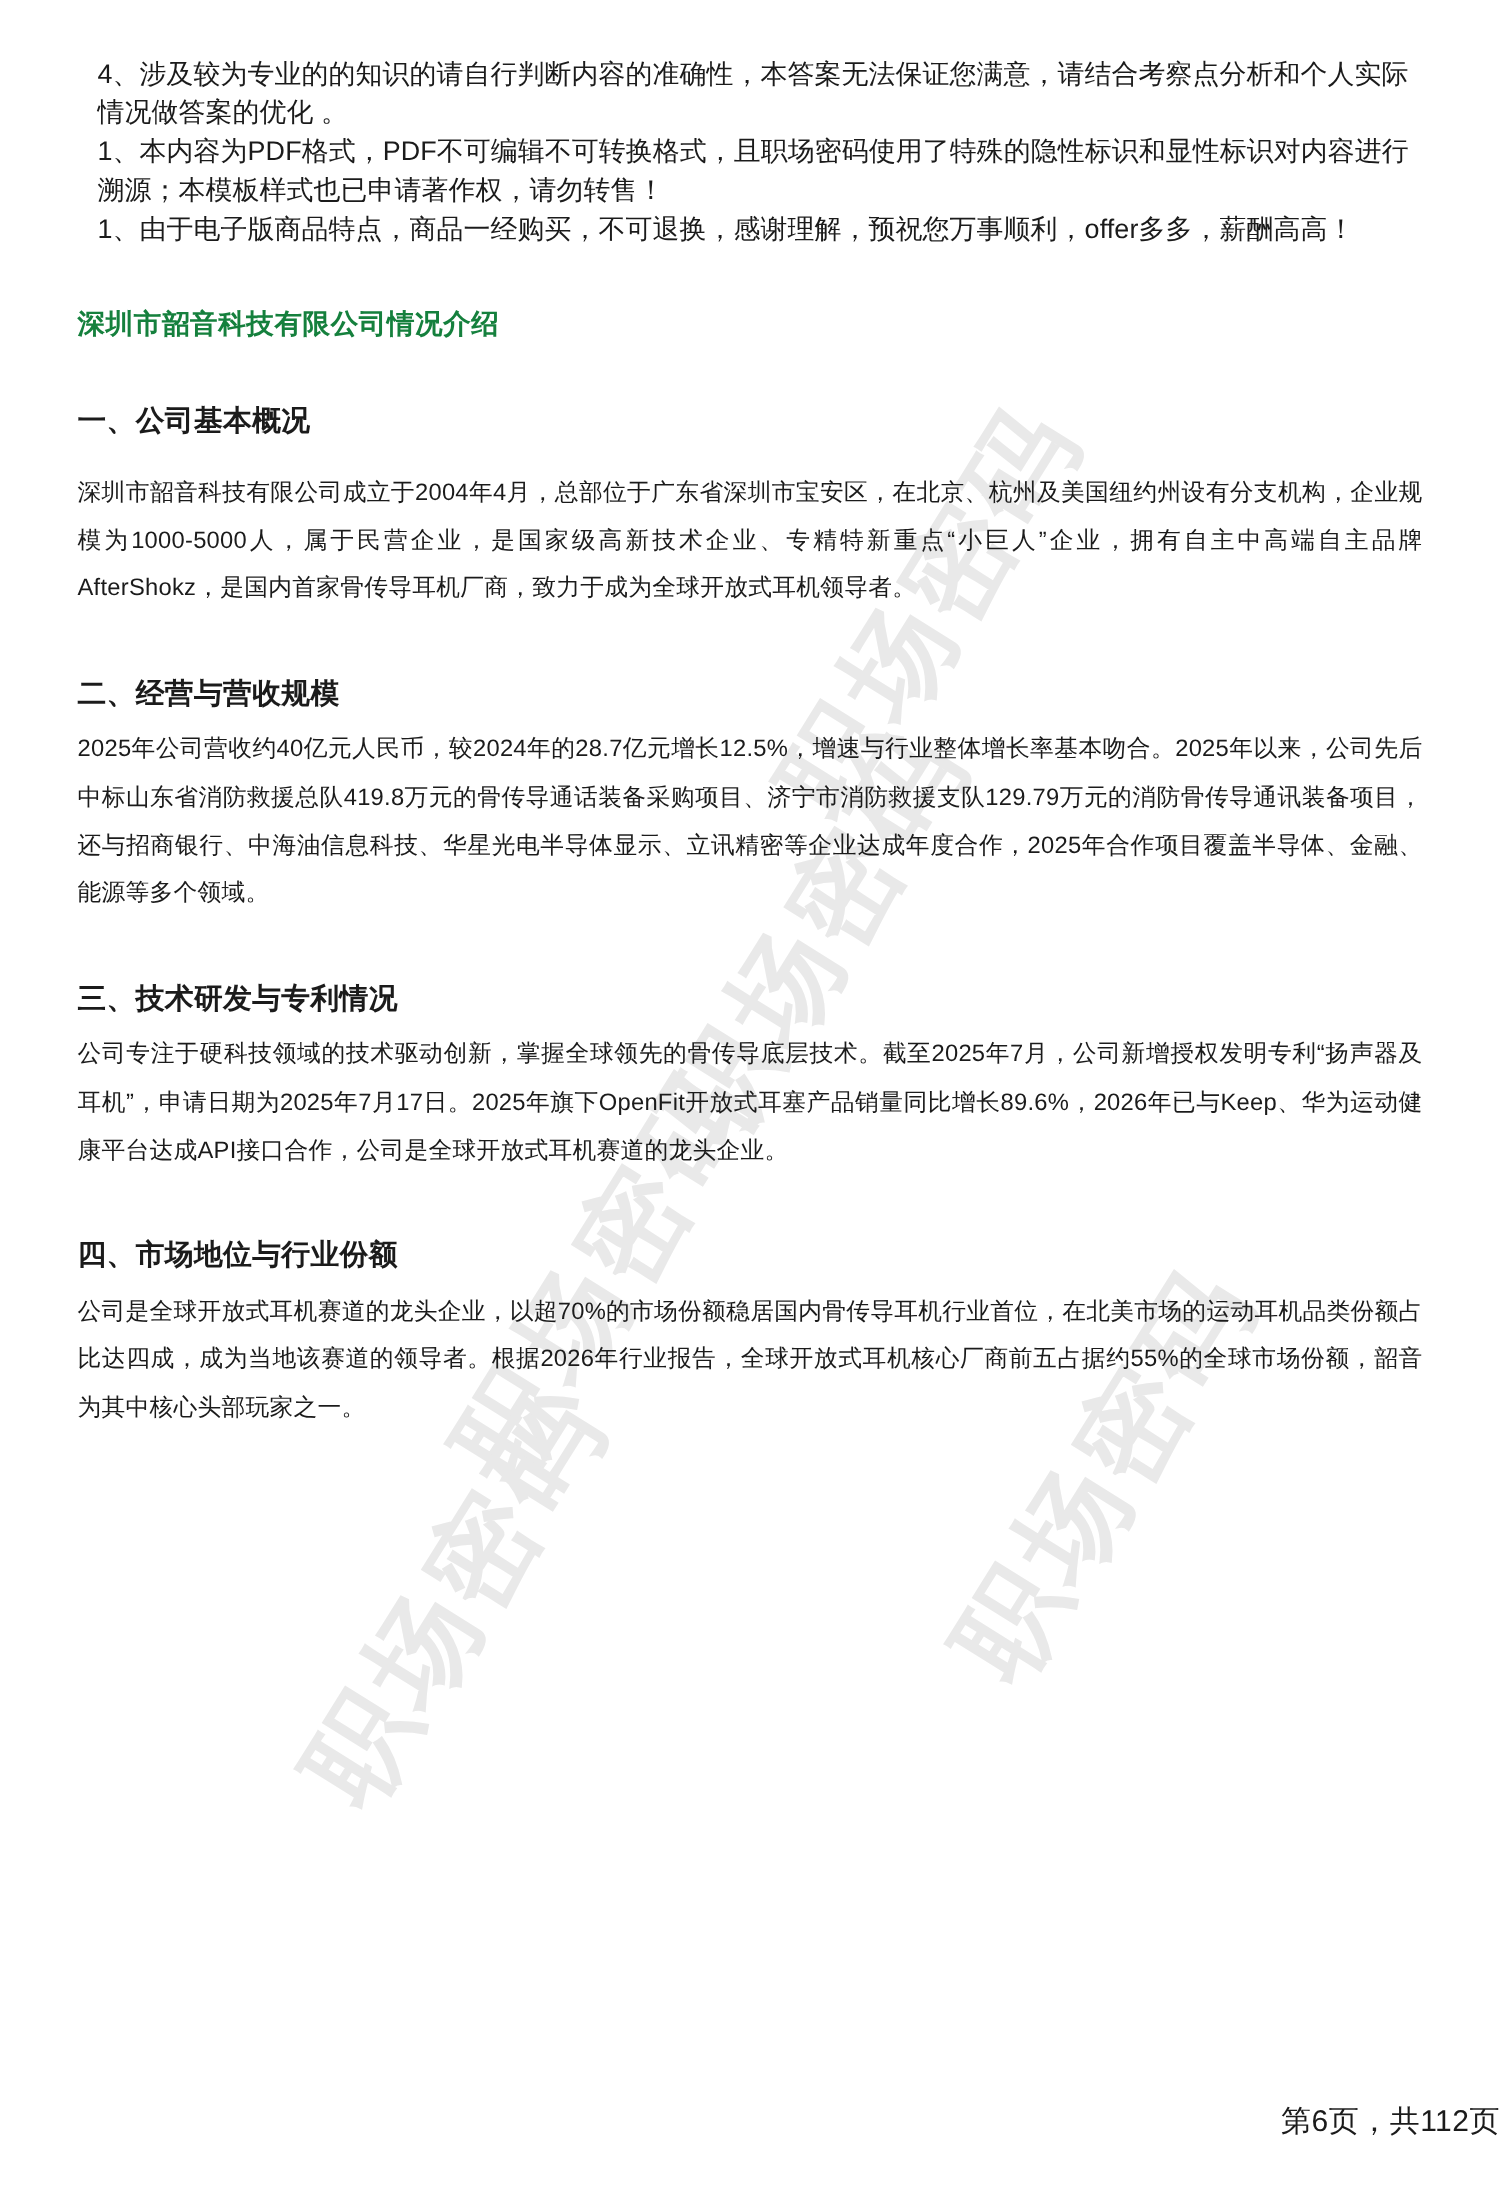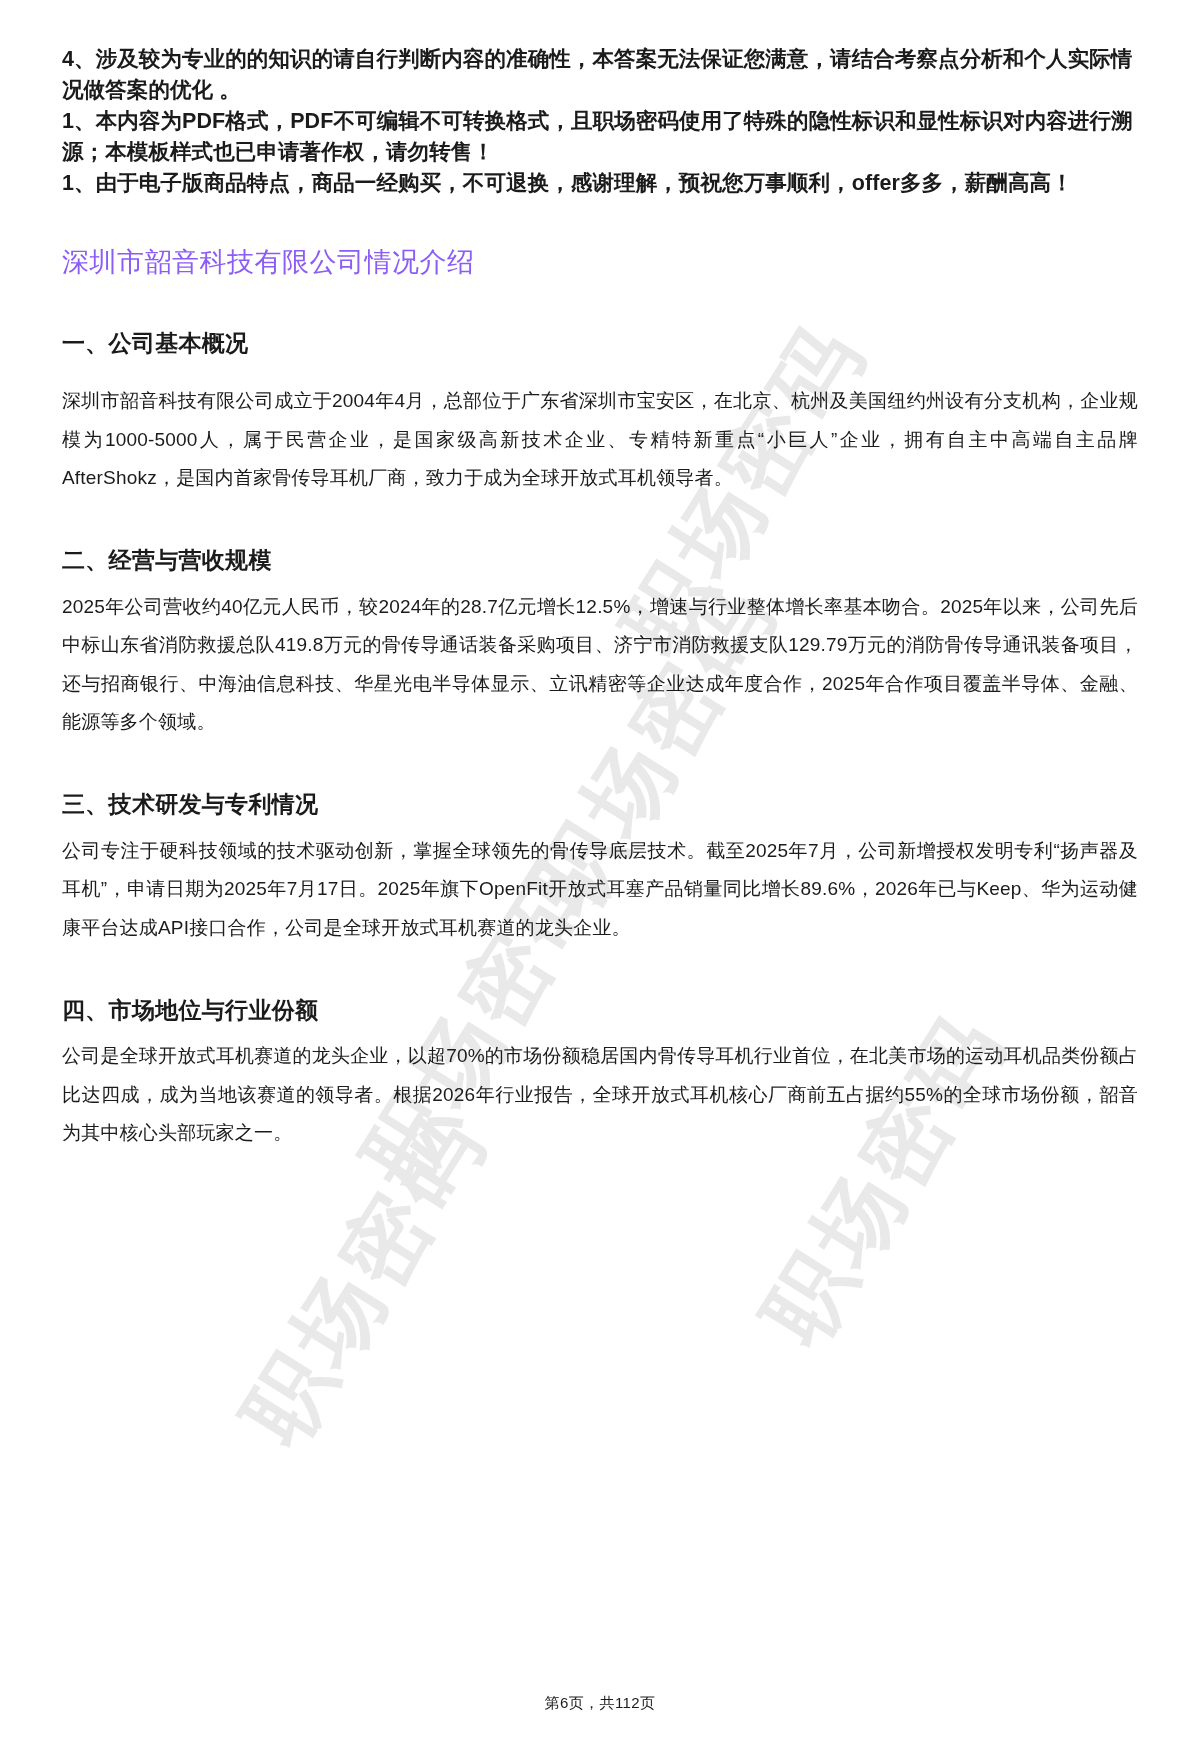--- a/index.html
+++ b/index.html
@@ -51,30 +51,29 @@
     padding: 44px 62px 0 62px;
   }
 
   .notice-block {
     font-size: 21.5px;
     line-height: 1.42;
     color: #1b1b1b;
     letter-spacing: 0.1px;
   }
   .notice-item {
-    margin: 0 0 1px 0;
+    margin: 0 0 1px 16px;
     text-indent: 0;
-    font-weight: bold;
   }
 
   .doc-title {
     margin: 46px 0 0 0;
-    font-size: 27px;
-    font-weight: normal;
-    color: #8b5cf6;
+    font-size: 22px;
+    font-weight: bold;
+    color: #15803d;
     letter-spacing: 0.5px;
     line-height: 1.3;
   }
 
   .section-heading {
     margin: 46px 0 0 0;
     font-size: 23px;
     line-height: 1.5;
     color: #1b1b1b;
     letter-spacing: 0.3px;
@@ -88,22 +87,22 @@
     text-align: justify;
     letter-spacing: 0.2px;
   }
   .para.tight { margin-top: 10px; }
 
   .page-footer {
     position: absolute;
     left: 0;
     right: 0;
     bottom: 42px;
-    text-align: center;
-    font-size: 15px;
+    text-align: right;
+    font-size: 24px;
     color: #1b1b1b;
     z-index: 1;
     letter-spacing: 0.4px;
   }
 </style>
 </head>
 <body>
 
 <div class="page">
 

